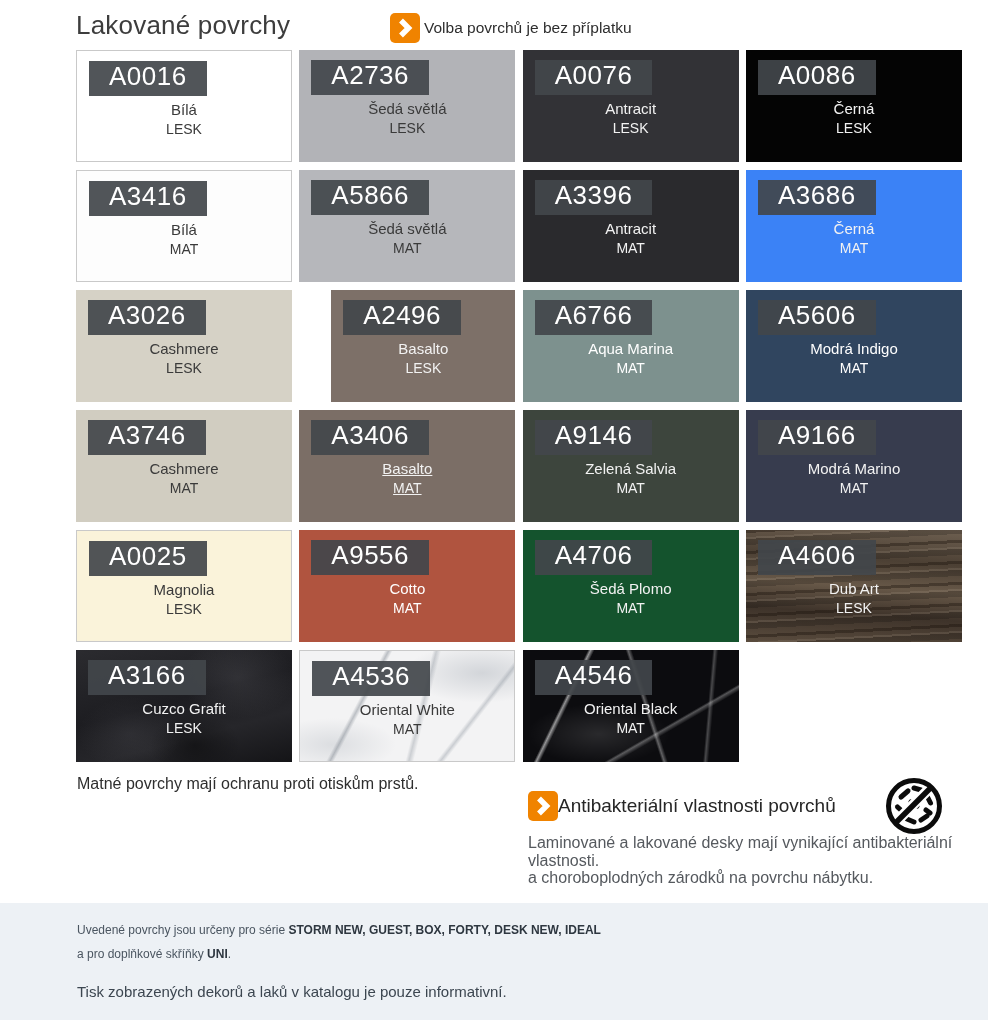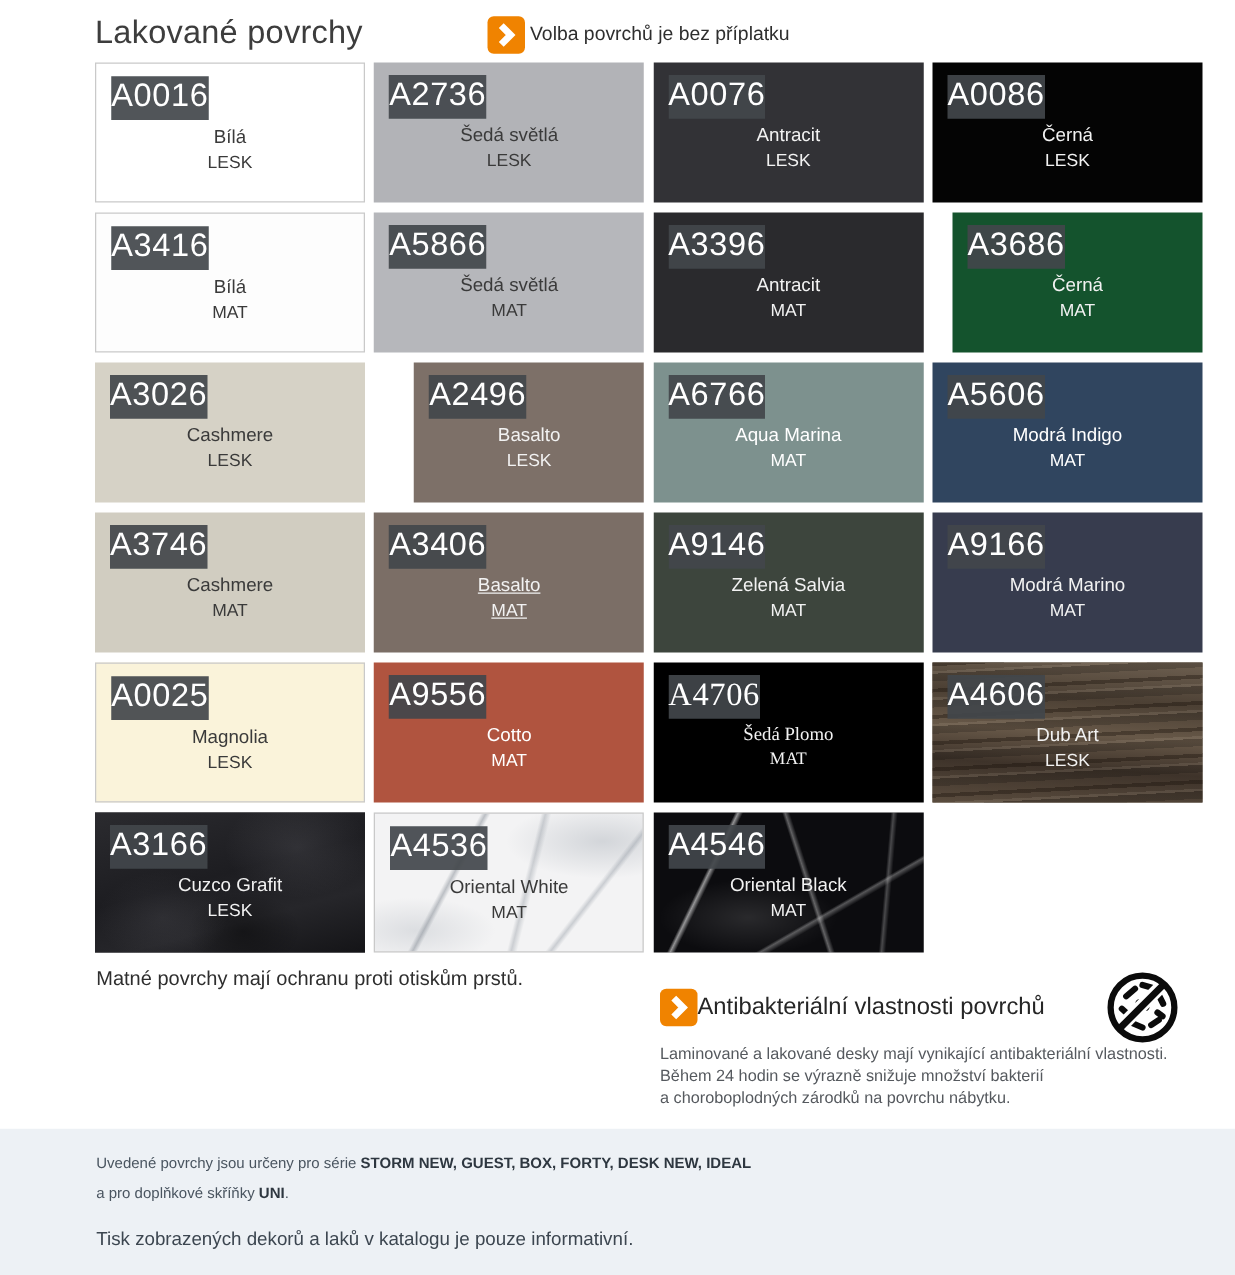--- a/index.html
+++ b/index.html
@@ -10,21 +10,21 @@
   .title{position:absolute;left:76px;top:10px;font-size:26px;font-weight:400;color:#3d3d3d;letter-spacing:.2px;}
   .header-note{position:absolute;left:390px;top:13px;display:flex;align-items:center;gap:4px;}
   .arrow-chip{width:30px;height:30px;border-radius:5px;background:#f08300;display:flex;align-items:center;justify-content:center;flex:0 0 auto;}
   .arrow-chip svg{display:block;}
   .note-text{font-size:15.5px;color:#2e2e2e;}
 
   
   .grid{position:absolute;left:76px;top:50px;width:886px;display:grid;grid-template-columns:repeat(4,216px);justify-content:space-between;row-gap:8px;}
   .tile{position:relative;height:112px;box-sizing:border-box;background-color:#ccc;overflow:hidden;}
   .tile.bordered{border:1px solid #c9c9c9;}
-  .badge{display:inline-block;margin:10px 0 0 12px;padding:1px 0 4px;background:rgba(66,70,75,.92);color:#ffffff;font-size:26px;line-height:1.15;letter-spacing:.5px;}
+  .badge{display:inline-block;margin:10px 0 0 12px;padding:1px 20px 4px;background:rgba(66,70,75,.92);color:#ffffff;font-size:26px;line-height:1.15;letter-spacing:.5px;}
   .tname{text-align:center;font-size:15px;margin-top:5px;}
   .tfinish{text-align:center;font-size:14px;margin-top:3px;}
 
   
   .tex-wood{background-color:#554839;background-image:
     repeating-linear-gradient(177deg, rgba(20,12,6,.35) 0 3px, rgba(0,0,0,0) 3px 7px, rgba(235,220,200,.10) 7px 9px, rgba(0,0,0,.18) 9px 15px, rgba(0,0,0,0) 15px 21px),
     linear-gradient(184deg,#6e6051 0%,#4c4034 28%,#675848 50%,#3e332a 72%,#5a4c3e 100%);}
   .tex-stone{background-color:#222226;background-image:
     radial-gradient(ellipse 45% 60% at 75% 25%, rgba(150,150,158,.16), rgba(0,0,0,0) 60%),
     radial-gradient(ellipse 40% 55% at 25% 75%, rgba(140,140,148,.12), rgba(0,0,0,0) 60%),
@@ -43,21 +43,21 @@
     linear-gradient(95deg, rgba(0,0,0,0) 84%, rgba(255,255,255,.25) 85%, rgba(0,0,0,0) 86.5%),
     radial-gradient(ellipse 55% 45% at 35% 75%, rgba(255,255,255,.12), rgba(0,0,0,0) 60%);}
 
   
   .caption{position:absolute;left:77px;top:775px;font-size:16px;color:#2e2e2e;}
 
   
   .anti{position:absolute;left:528px;top:791px;width:436px;}
   .anti-head{display:flex;align-items:center;}
   .anti-heading{font-size:19px;color:#262626;}
-  .anti-text{margin-top:13px;font-size:13px;line-height:17.5px;color:#55595e;}
+  .anti-text{margin-top:13px;font-size:16px;line-height:17.5px;color:#55595e;}
   .anti-text span{display:block;}
   .no-bact{position:absolute;left:884px;top:776px;}
 
   
   .footer{position:absolute;left:0;top:903px;width:988px;height:117px;background:#edf1f5;box-sizing:border-box;padding:15px 26px 0 77px;}
   .f-line{font-size:12px;line-height:24px;color:#4a5560;}
   .f-line b{font-weight:700;color:#2e3740;}
   .f-note{margin-top:17px;font-size:15px;color:#3c4650;}
 </style>
 </head>
@@ -105,21 +105,21 @@
       <div class="tile" style="background-color: rgb(182, 183, 187); color: rgb(58, 58, 58);">
       <div class="badge"><span>A5866</span></div>
       <div class="tname">Šedá světlá</div>
       <div class="tfinish">MAT</div>
     </div>
       <div class="tile" style="background-color: rgb(42, 42, 45); color: rgb(242, 242, 242);">
       <div class="badge"><span>A3396</span></div>
       <div class="tname">Antracit</div>
       <div class="tfinish">MAT</div>
     </div>
-      <div class="tile" style="background-color: #14532d; color: rgb(242, 242, 242); margin-left: 16px;">
+      <div class="tile" style="background-color: #3b82f6; color: rgb(242, 242, 242);">
       <div class="badge"><span>A3686</span></div>
       <div class="tname">Černá</div>
       <div class="tfinish">MAT</div>
     </div>
       <div class="tile" style="background-color: rgb(214, 210, 198); color: rgb(58, 58, 58);">
       <div class="badge"><span>A3026</span></div>
       <div class="tname">Cashmere</div>
       <div class="tfinish">LESK</div>
     </div>
       <div class="tile" style="background-color: rgb(125, 112, 104); color: rgb(242, 242, 242); margin-left: 32px;">
@@ -160,21 +160,21 @@
       <div class="tile bordered" style="background-color: rgb(250, 243, 218); color: rgb(58, 58, 58);">
       <div class="badge"><span>A0025</span></div>
       <div class="tname">Magnolia</div>
       <div class="tfinish">LESK</div>
     </div>
       <div class="tile" style="background-color: rgb(176, 84, 63); color: rgb(255, 255, 255);">
       <div class="badge"><span>A9556</span></div>
       <div class="tname">Cotto</div>
       <div class="tfinish">MAT</div>
     </div>
-      <div class="tile" style="background-color: #000000; color: rgb(242, 242, 242); font-family: Liberation Serif, serif;">
+      <div class="tile" style="background-color: #14532d; color: rgb(242, 242, 242);">
       <div class="badge"><span>A4706</span></div>
       <div class="tname">Šedá Plomo</div>
       <div class="tfinish">MAT</div>
     </div>
       <div class="tile tex-wood" style="color: rgb(242, 242, 242);">
       <div class="badge"><span>A4606</span></div>
       <div class="tname">Dub Art</div>
       <div class="tfinish">LESK</div>
     </div>
       <div class="tile tex-stone" style="color: rgb(242, 242, 242);">
@@ -200,21 +200,20 @@
     <div class="anti-head">
       <span class="arrow-chip">
         <svg width="30" height="30" viewBox="0 0 30 30">
             <polyline points="11,7.5 18.5,15 11,22.5" fill="none" stroke="#ffffff" stroke-width="5.5" stroke-linecap="butt" stroke-linejoin="miter"></polyline>
           </svg>
       </span>
       <span class="anti-heading">Antibakteriální vlastnosti povrchů</span>
     </div>
     <div class="anti-text">
       <span>Laminované a lakované desky mají vynikající antibakteriální vlastnosti.</span>
-      <span>Během 24 hodin se výrazně snižuje množství bakterií</span>
       <span>a choroboplodných zárodků na povrchu nábytku.</span>
     </div>
   </div>
 
   <svg class="no-bact" width="60" height="60" viewBox="0 0 60 60">
     <circle cx="30" cy="30" r="25.5" fill="none" stroke="#0b0b0b" stroke-width="5"></circle>
     <g stroke="#0b0b0b" stroke-width="5" stroke-linecap="round">
       <line x1="17" y1="21" x2="24" y2="15"></line>
       <line x1="30" y1="12" x2="37" y2="14"></line>
       <line x1="43" y1="20" x2="46.5" y2="27"></line>

